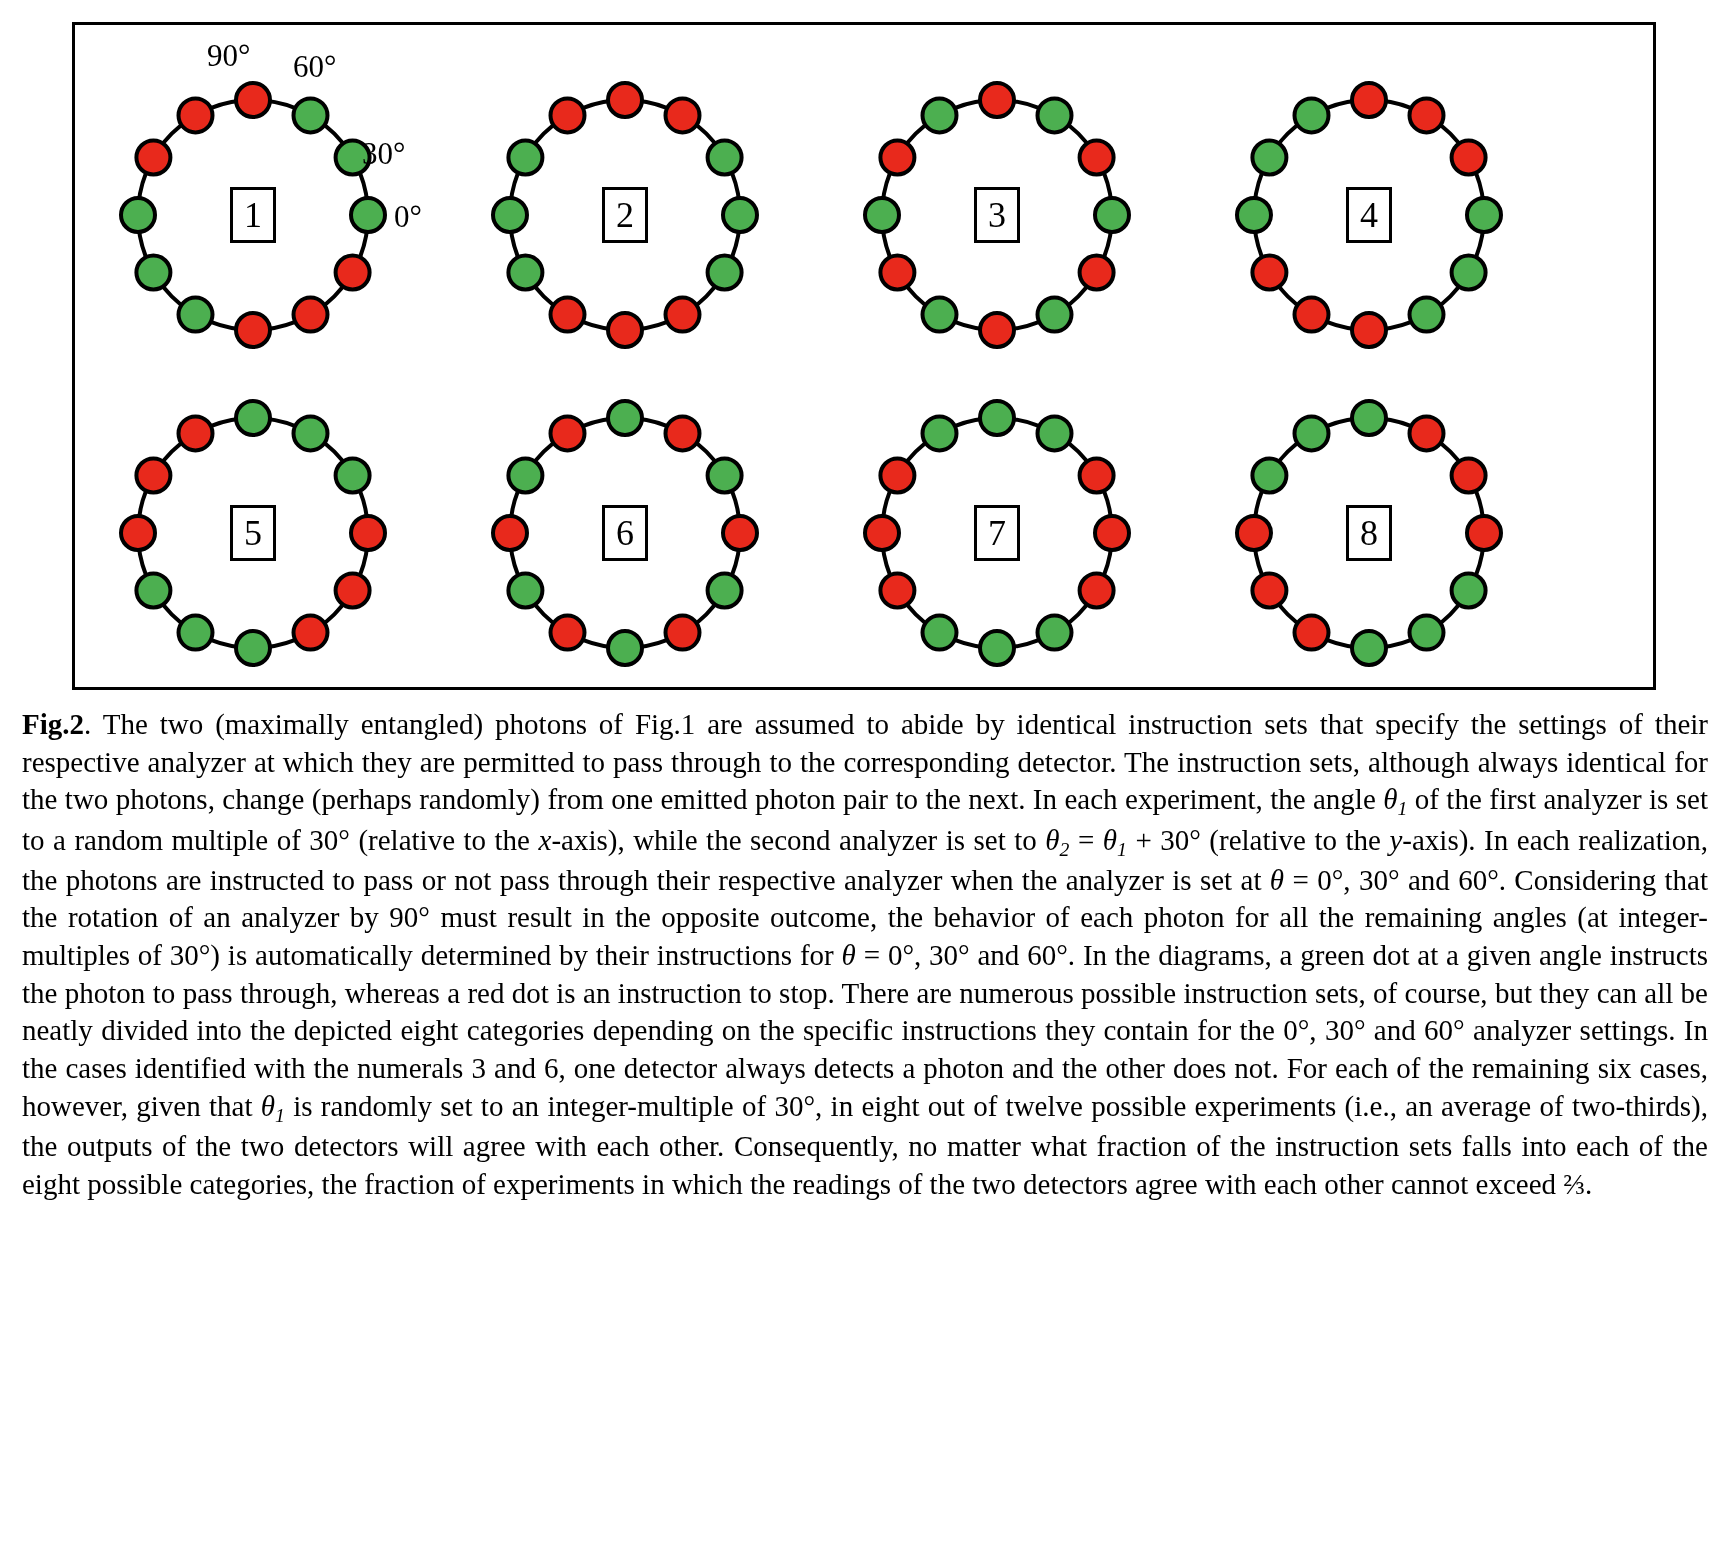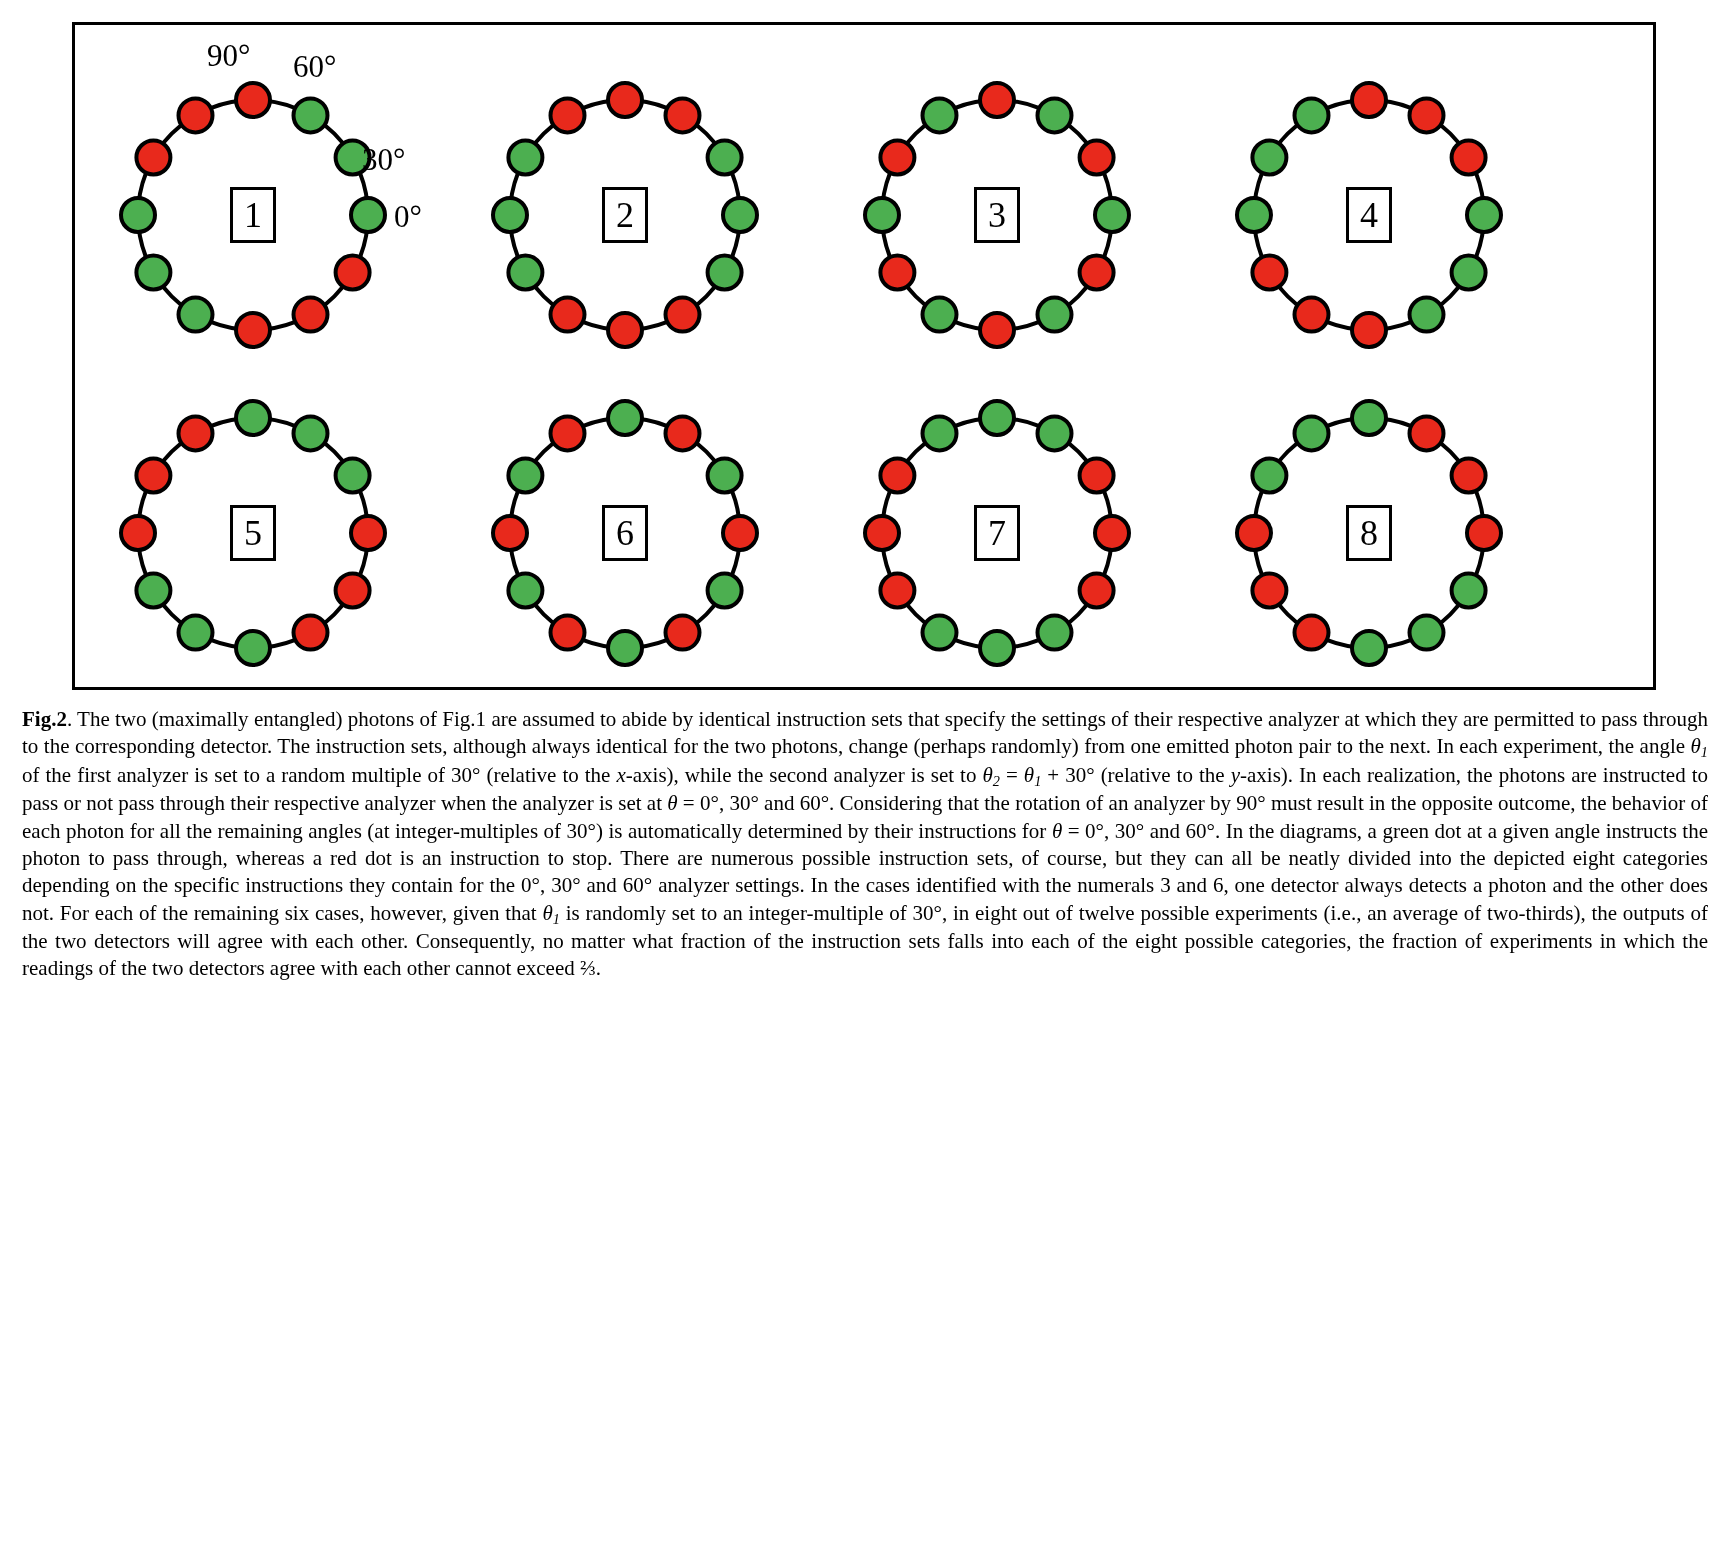--- a/index.html
+++ b/index.html
@@ -56,21 +56,21 @@
   .angle-label{
     position:absolute;
     font-size:31px;
     font-family:"Liberation Serif", serif;
     white-space:nowrap;
   }
 
   
   #caption{
     margin:16px 20px 10px 22px;
-    font-size:21px;
+    font-size:29px;
     line-height:1.30;
     text-align:justify;
     text-justify:inter-word;
     font-family:"Liberation Serif", serif;
   }
   #caption b{font-weight:bold;}
   .it{font-style:italic;}
   .sub{font-size:0.68em;vertical-align:-0.28em;}
 </style>
 </head>
@@ -221,21 +221,21 @@
             <circle cx="150.00" cy="265.00" r="17" fill="#4caf50" stroke="#000000" stroke-width="4"></circle>
             <circle cx="207.50" cy="249.59" r="17" fill="#4caf50" stroke="#000000" stroke-width="4"></circle>
             <circle cx="249.59" cy="207.50" r="17" fill="#4caf50" stroke="#000000" stroke-width="4"></circle>
           </svg>
           <div class="dia-label">8</div>
         </div>
       </div>
     <div id="angle-labels">
         <div class="angle-label" style="left: 132px; top: 13px;">90°</div>
         <div class="angle-label" style="left: 218px; top: 24px;">60°</div>
-        <div class="angle-label" style="left: 287px; top: 117px;">30°</div>
+        <div class="angle-label" style="left: 287px; top: 111px;">30°</div>
         <div class="angle-label" style="left: 319px; top: 174px;">0°</div>
       </div>
   </div>
 
   <div id="caption">
     <b>Fig.2</b><span id="caption-body"><span>. The two (maximally entangled) photons of Fig.1 are assumed to abide by identical instruction sets that specify the settings of their respective analyzer at which they are permitted to pass through to the corresponding detector. The instruction sets, although always identical for the two photons, change (perhaps randomly) from one emitted photon pair to the next. In each experiment, the angle </span><span class="it">θ</span><span class="sub it">1</span><span> of the first analyzer is set to a random multiple of 30° (relative to the </span><span class="it">x</span><span>-axis), while the second analyzer is set to </span><span class="it">θ</span><span class="sub it">2</span><span> = </span><span class="it">θ</span><span class="sub it">1</span><span> + 30° (relative to the </span><span class="it">y</span><span>-axis). In each realization, the photons are instructed to pass or not pass through their respective analyzer when the analyzer is set at </span><span class="it">θ</span><span> = 0°, 30° and 60°. Considering that the rotation of an analyzer by 90° must result in the opposite outcome, the behavior of each photon for all the remaining angles (at integer-multiples of 30°) is automatically determined by their instructions for </span><span class="it">θ</span><span> = 0°, 30° and 60°. In the diagrams, a green dot at a given angle instructs the photon to pass through, whereas a red dot is an instruction to stop. There are numerous possible instruction sets, of course, but they can all be neatly divided into the depicted eight categories depending on the specific instructions they contain for the 0°, 30° and 60° analyzer settings. In the cases identified with the numerals 3 and 6, one detector always detects a photon and the other does not. For each of the remaining six cases, however, given that </span><span class="it">θ</span><span class="sub it">1</span><span> is randomly set to an integer-multiple of 30°, in eight out of twelve possible experiments (i.e., an average of two-thirds), the outputs of the two detectors will agree with each other. Consequently, no matter what fraction of the instruction sets falls into each of the eight possible categories, the fraction of experiments in which the readings of the two detectors agree with each other cannot exceed ⅔.</span></span>
   </div>
 
 </div>
 

